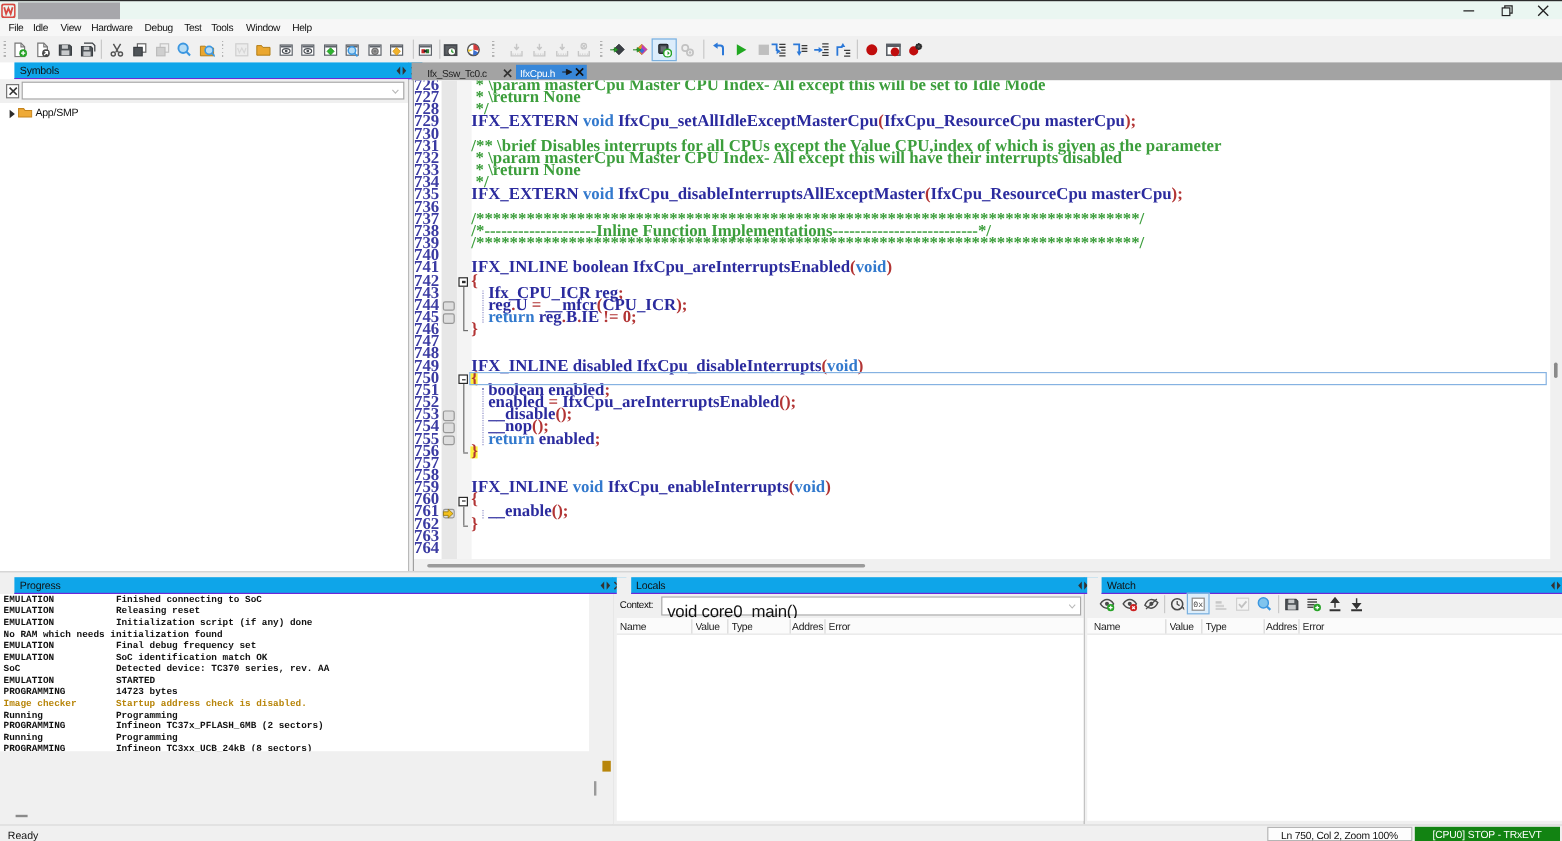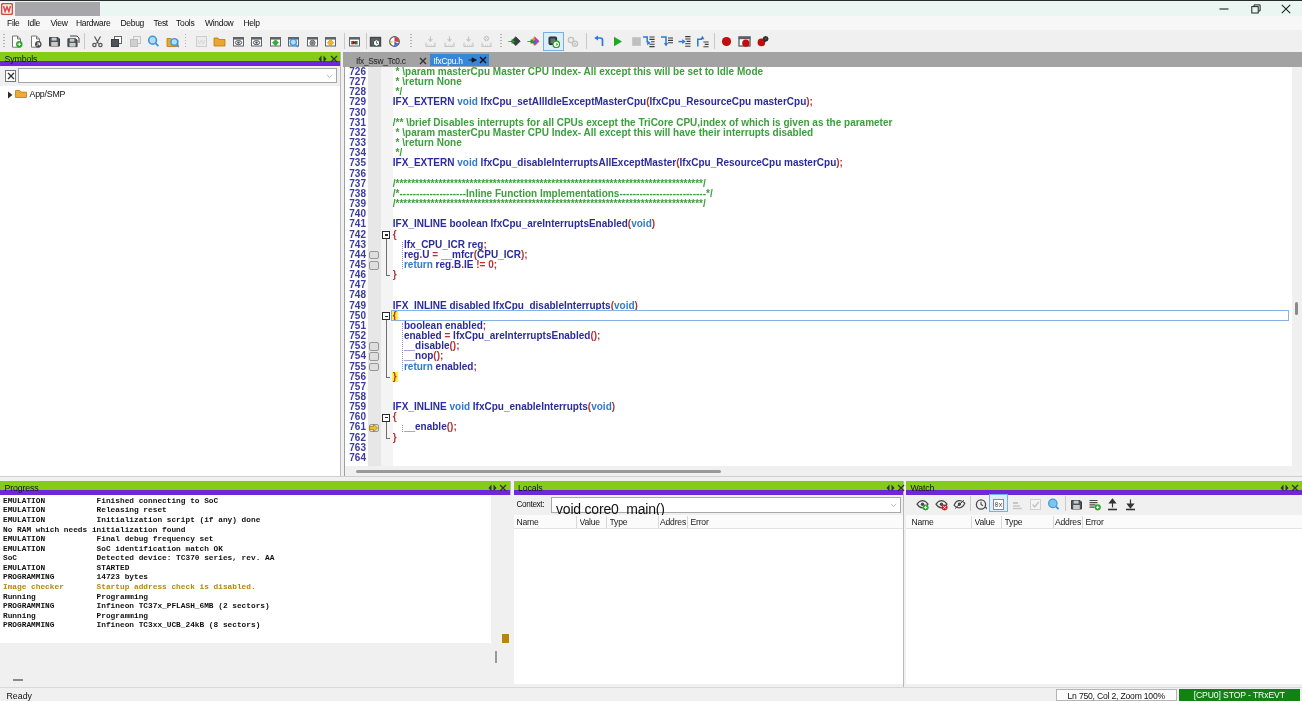--- a/index.html
+++ b/index.html
@@ -15,31 +15,31 @@
 
 #tbar { left:0; top:30px; width:1302px; height:22px; background:#f0f0f0; }
 .ti { position:absolute; top:4.5px; width:13px; height:13px; }
 .ti svg { display:block; }
 .tsep { position:absolute; top:3px; width:1px; height:16px; background:#c9c9c9; }
 .tgrip { position:absolute; top:3.5px; width:1.6px; height:15px; background-image:repeating-linear-gradient(#b3b3b3 0 1.2px, transparent 1.2px 3px); }
 .tactive { position:absolute; left:542.5px; top:1.5px; width:21px; height:19px; border:1px solid #7ab0df; background:#dcedfb; }
 #tbar .ti { z-index:2; }
 
 #sym { left:0; top:52px; width:341px; height:424.5px; background:#fff; border-right:1px solid #b9b9b9; }
-.phead { position:absolute; left:0; top:0; width:100%; height:14px; background:#84cc16; border-bottom:5px solid #6d28d9; }
+.phead { position:absolute; left:12px; top:0; width:100%; height:14px; background:#0ea5e9; border-bottom:1px solid #6d28d9; }
 .phead .lbl { position:absolute; left:4.5px; top:2.2px; font-size:8.8px; letter-spacing:-0.15px; color:#111; }
 .hbt { position:absolute; top:3px; }
 #sym .srow { position:absolute; left:0; top:14px; width:100%; height:20px; background:#f0f0f0; }
 #sym .xbtn { position:absolute; left:5px; top:3.6px; width:11px; height:12.6px; background:#fdfdfd; border:1px solid #767676; overflow:hidden; }
 #sym .combo { position:absolute; left:18px; top:2.4px; width:318.5px; height:14.4px; background:#fff; border:1px solid #a5a5a5; }
 #sym .tree { position:absolute; left:0; top:34px; width:100%; bottom:0; background:#fff; }
 
 #tabbar { left:343px; top:52px; width:959px; height:14.5px; background:#a3a3a3; }
 #edit { left:345px; top:66.5px; width:947px; height:399.8px; background:#fff; overflow:hidden; }
-#edit pre { font-family:Liberation Sans, sans-serif; font-size:10px; font-weight:bold; line-height:10.16px; position:absolute; top:0.5px; background:transparent; }
+#edit pre { font-family:Liberation Serif, serif; font-size:14px; font-weight:bold; line-height:10.16px; position:absolute; top:0.5px; background:transparent; }
 #gnum { left:0; width:21px; text-align:right; color:#3b3ba2; }
 #gbp  { position:absolute; left:22.8px; top:0; width:13.6px; height:100%; background:#e7e7e7; }
 #gfold { position:absolute; left:36.4px; top:0; width:11.4px; height:100%; background:#f4f4f4; }
 #codep { left:47.8px; }
 #codep .c { color:#3c9e3c; } #codep .k { color:#3279cd; } #codep .i { color:#2b2b9e;margin-top:36px; } #codep .p { color:#b23434; }
 .gbox { position:absolute; left:23.8px; width:10px; height:8.6px; background:#dedede; border:1px solid #979797; border-radius:2px; z-index:1; }
 .am { position:absolute; left:24.3px; z-index:2; }
 .fbox { position:absolute; left:37.2px; width:7.8px; height:7.8px; background:#fff; border:1px solid #2a2a2a; z-index:1; }
 .fminus { position:absolute; left:1.4px; top:2.5px; width:3.4px; height:1.1px; background:#2a2a2a; }
 .fline { position:absolute; left:40.8px; width:1px; background:#6e6e6e; }
@@ -53,21 +53,21 @@
 #hthumb { position:absolute; left:11px; top:4.2px; width:365px; height:2.6px; background:#9a9a9a; border-radius:2px; }
 #tabbar .tab1 { position:absolute; left:13px; top:3.8px; font-size:8.4px; letter-spacing:-0.3px; color:#222; }
 #tabbar .tabx1 { position:absolute; left:76px; top:4.5px; }
 #tabbar .tab2 { position:absolute; left:86.8px; top:1.8px; width:59px; height:11.8px; background:#3787d9; }
 #tabbar .tab2 span { position:absolute; left:3.6px; top:2.1px; font-size:8.4px; letter-spacing:-0.25px; color:#fff; }
 
 #hsplit { left:0; top:476.3px; width:1302px; height:5px; background:#f0f0f0; border-top:1px solid #cfcfcf; }
 
 .bpanel { top:481.3px; height:205.7px; background:#f0f0f0; }
 #prog { left:0; width:511px; border-right:1px solid #b9b9b9; }
-#prog .body { position:absolute; left:0; top:14px; width:491px; height:148px; background:#fff; overflow:hidden; }
+#prog .body { position:absolute; left:0; top:14px; width:491px; height:131px; background:#fff; overflow:hidden; }
 #prog pre { position:absolute; left:3px; top:1.6px; font-family:"Liberation Mono",monospace; font-size:7.8px; font-weight:bold; line-height:9.56px; color:#111; }
 #prog pre .org { color:#b8860b; }
 #prog .vsb { position:absolute; left:491px; top:14px; width:20px; height:191.7px; background:#f0f0f0; }
 #prog .omark { position:absolute; left:11px; top:139px; width:7px; height:9px; background:#b8860b; }
 #prog .vth { position:absolute; left:4px; top:156px; width:2.4px; height:12px; background:#9a9a9a; }
 #prog .hth { position:absolute; left:13px; top:197.8px; width:9.6px; height:2.2px; background:#8a8a8a; }
 #locals { left:513.5px; width:390px; border-right:1px solid #b9b9b9; }
 #watch { left:906px; width:396px; }
 .ctxrow { position:absolute; left:0; top:14px; width:100%; height:19.5px; background:#f0f0f0; }
 .ctxrow .cl { position:absolute; left:3px; top:4.8px; font-size:8.2px; letter-spacing:-0.35px; color:#111; }
@@ -526,21 +526,21 @@
 760
 761
 762
 763
 764</pre>
   <pre id="codep"><span class="c"> * \param masterCpu Master CPU Index- All except this will be set to Idle Mode</span>
 <span class="c"> * \return None</span>
 <span class="c"> */</span>
 <span class="i">IFX_EXTERN </span><span class="k">void</span><span class="i"> IfxCpu_setAllIdleExceptMasterCpu</span><span class="p">(</span><span class="i">IfxCpu_ResourceCpu masterCpu</span><span class="p">);</span>
 
-<span class="c">/** \brief Disables interrupts for all CPUs except the TriCore CPU,index of which is given as the parameter</span>
+<span class="c">/** \brief Disables interrupts for all CPUs except the Value CPU,index of which is given as the parameter</span>
 <span class="c"> * \param masterCpu Master CPU Index- All except this will have their interrupts disabled</span>
 <span class="c"> * \return None</span>
 <span class="c"> */</span>
 <span class="i">IFX_EXTERN </span><span class="k">void</span><span class="i"> IfxCpu_disableInterruptsAllExceptMaster</span><span class="p">(</span><span class="i">IfxCpu_ResourceCpu masterCpu</span><span class="p">);</span>
 
 <span class="c">/*******************************************************************************/</span>
 <span class="c">/*--------------------Inline Function Implementations--------------------------*/</span>
 <span class="c">/*******************************************************************************/</span>
 
 <span class="i">IFX_INLINE boolean IfxCpu_areInterruptsEnabled</span><span class="p">(</span><span class="k">void</span><span class="p">)</span>

